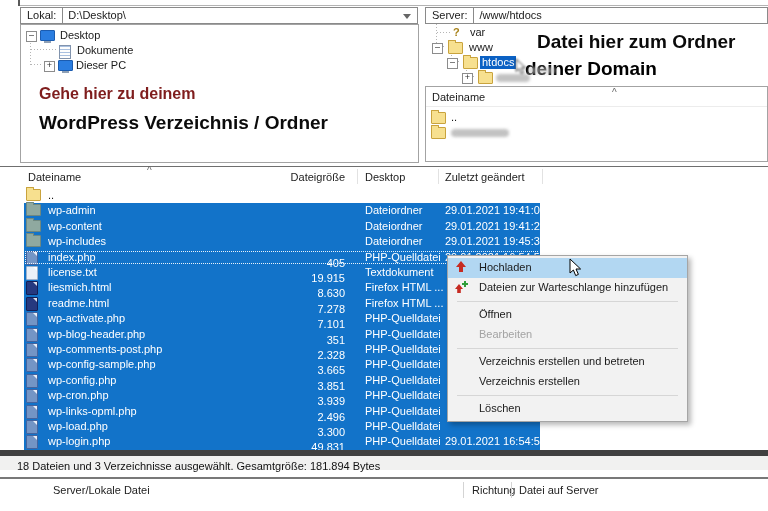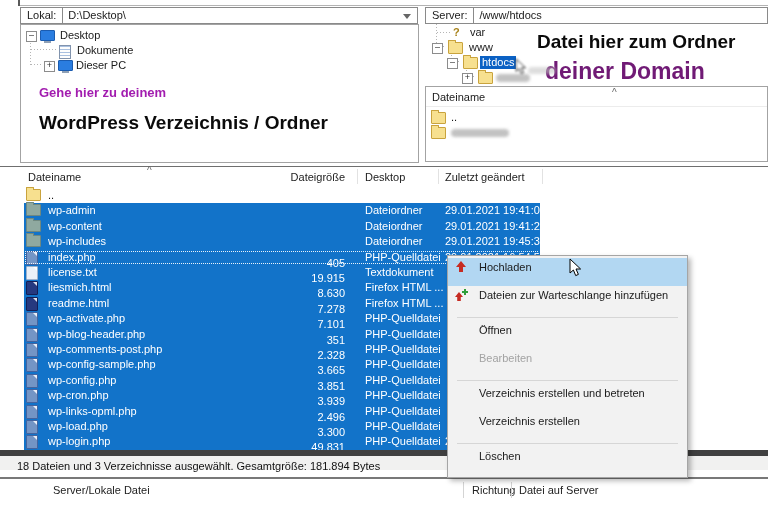--- a/index.html
+++ b/index.html
@@ -68,21 +68,21 @@
   .statusbar{left:0;top:450px;width:768px;height:20px;background:#f1f1f0;border-top:6px solid #404040;
       line-height:20px;padding-left:17px;box-sizing:border-box;color:#111}
   .queue-divider{left:0;top:477px;width:768px;height:2px;background:#787878}
   .queue-header{left:0;top:480px;width:768px;height:20px;background:#fff}
   .queue-header .qh{position:absolute;top:4px;white-space:nowrap;color:#222}
   .vsep{position:absolute;top:2px;height:16px;width:1px;background:#d4d4d4}
 
   
   .ctx-menu{left:447px;top:255px;width:241px;background:#f2f2f2;border:1px solid #a5a5a5;
       box-shadow:3px 3px 5px rgba(0,0,0,.28);padding:2px 0;box-sizing:border-box}
-  .ctx-item{position:relative;height:28px;line-height:18px;padding-left:31px;white-space:nowrap;color:#1a1a1a}
+  .ctx-item{position:relative;height:20px;line-height:18px;padding-left:31px;white-space:nowrap;color:#1a1a1a}
   .ctx-item.hl{background:var(--menu-hl)}
   .ctx-item.disabled{color:#a3a3a3}
   .ctx-sep{height:1px;background:#d6d6d6;margin:3px 9px}
   .ctx-icon{position:absolute;left:6px;top:2px;width:14px;height:14px}
 
   .blur-blob{position:absolute;background:#c2c2c2;border-radius:5px;filter:blur(1.6px)}
   .cursor-svg{position:absolute}
 </style>
 </head>
 <body>
@@ -101,21 +101,21 @@
   </div>
 
   <div class="abs pathbar" style="left:425px;top:7px;width:343px">
     <div class="lbl">Server:</div>
     <div class="val">
       <span>/www/htdocs</span>
     </div>
   </div>
 
   <div class="abs panel" id="local-tree" style="left:20px;top:24px;width:397px;height:137px">
-    <div class="abs" style="left:18px;top:60px;font-size:13px;font-weight:800;color:#a21caf;white-space:nowrap">Gehe hier zu deinem</div>
+    <div class="abs" style="left:18px;top:60px;font-size:16px;font-weight:800;color:#7f1d1d;white-space:nowrap">Gehe hier zu deinem</div>
     <div class="abs" style="left:18px;top:87px;font-size:19px;font-weight:800;color:#0b0b0b;white-space:nowrap">WordPress Verzeichnis / Ordner</div>
   <div class="dotline" style="left: 9px; top: 15px; width: 1px; height: 26px;"></div>
       <div class="dotline h" style="left: 10px; top: 24px; width: 26px; height: 1px;"></div>
       <div class="dotline h" style="left: 10px; top: 39px; width: 12px; height: 1px;"></div>
       <div class="abs" style="left: 0px; top: 4px; width: 100%; height: 14px;">
         <span class="exp" style="left: 5px; top: 2px;">–</span>
         <span class="icon-monitor" style="left: 19px; top: 1px;"></span>
         <span class="tree-label" style="left: 37px; top: 0px;">Desktop</span>
       </div>
       <div class="abs" style="left: 0px; top: 19px; width: 100%; height: 14px;">
@@ -124,21 +124,21 @@
       </div>
       <div class="abs" style="left: 0px; top: 34px; width: 100%; height: 14px;">
         <span class="exp" style="left: 23px; top: 2px;">+</span>
         <span class="icon-monitor" style="left: 37px; top: 1px;"></span>
         <span class="tree-label" style="left: 53px; top: 0px;">Dieser PC</span>
       </div>
     </div>
 
   <div class="abs panel" id="server-tree" style="left:425px;top:24px;width:342px;height:57px;border:none">
     <div class="abs" style="left:112px;top:7px;font-size:19px;font-weight:800;color:#0b0b0b;white-space:nowrap">Datei hier zum Ordner</div>
-    <div class="abs" style="left:120px;top:34px;font-size:23px;font-weight:800;color:#701a75;white-space:nowrap">deiner Domain</div>
+    <div class="abs" style="left:100px;top:34px;font-size:19px;font-weight:800;color:#000000;white-space:nowrap">deiner Domain</div>
   <div class="dotline" style="left: 11px; top: 0px; width: 1px; height: 22px;"></div>
       <div class="dotline h" style="left: 12px; top: 8px; width: 14px; height: 1px;"></div>
       <div class="dotline h" style="left: 12px; top: 22px; width: 9px; height: 1px;"></div>
       <div class="dotline" style="left: 26px; top: 28px; width: 1px; height: 10px;"></div>
       <div class="dotline h" style="left: 27px; top: 37px; width: 9px; height: 1px;"></div>
       <div class="dotline" style="left: 41px; top: 43px; width: 1px; height: 10px;"></div>
       <div class="dotline h" style="left: 42px; top: 52px; width: 9px; height: 1px;"></div>
       <div class="abs" style="left: 0px; top: 2px; width: 100%; height: 14px;">
         <span class="icon-question" style="left: 28px; top: 1px;">?</span>
         <span class="tree-label" style="left: 43px; top: 0px;">var</span>

